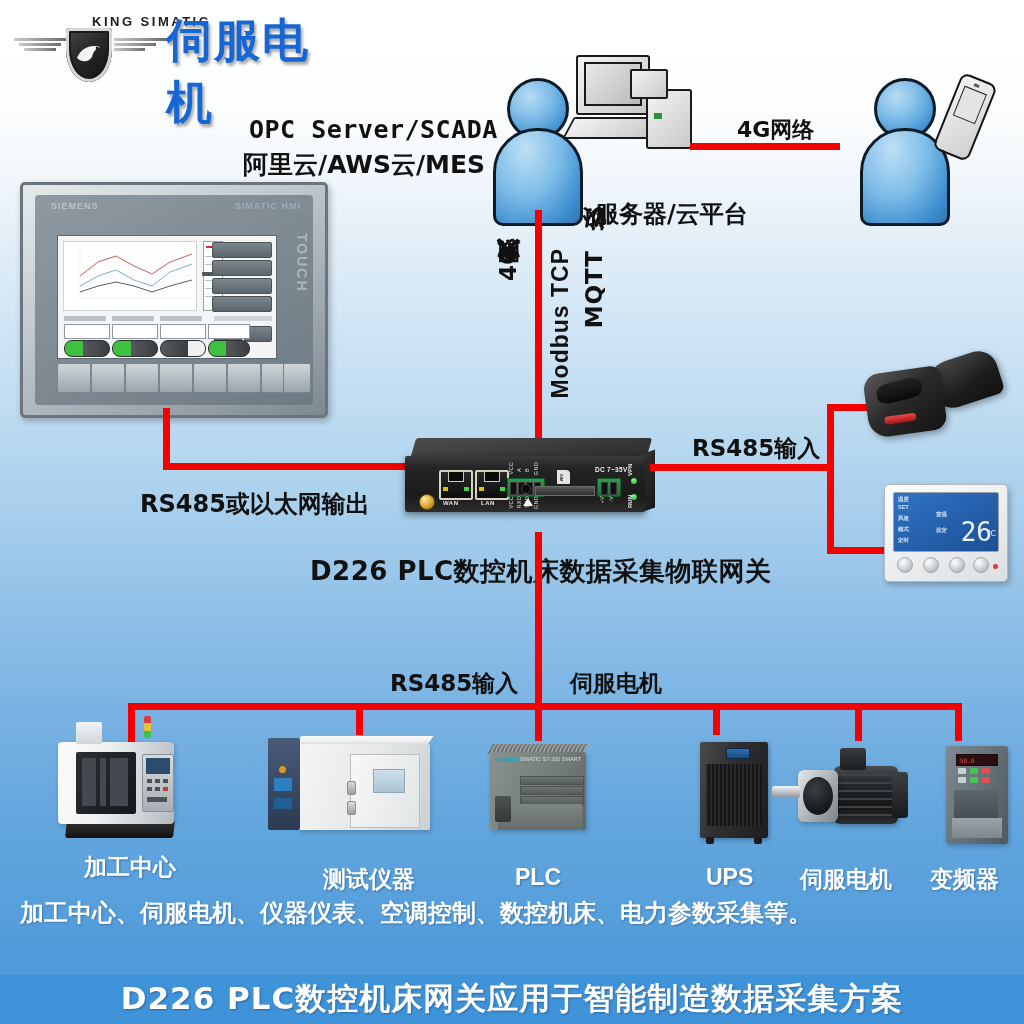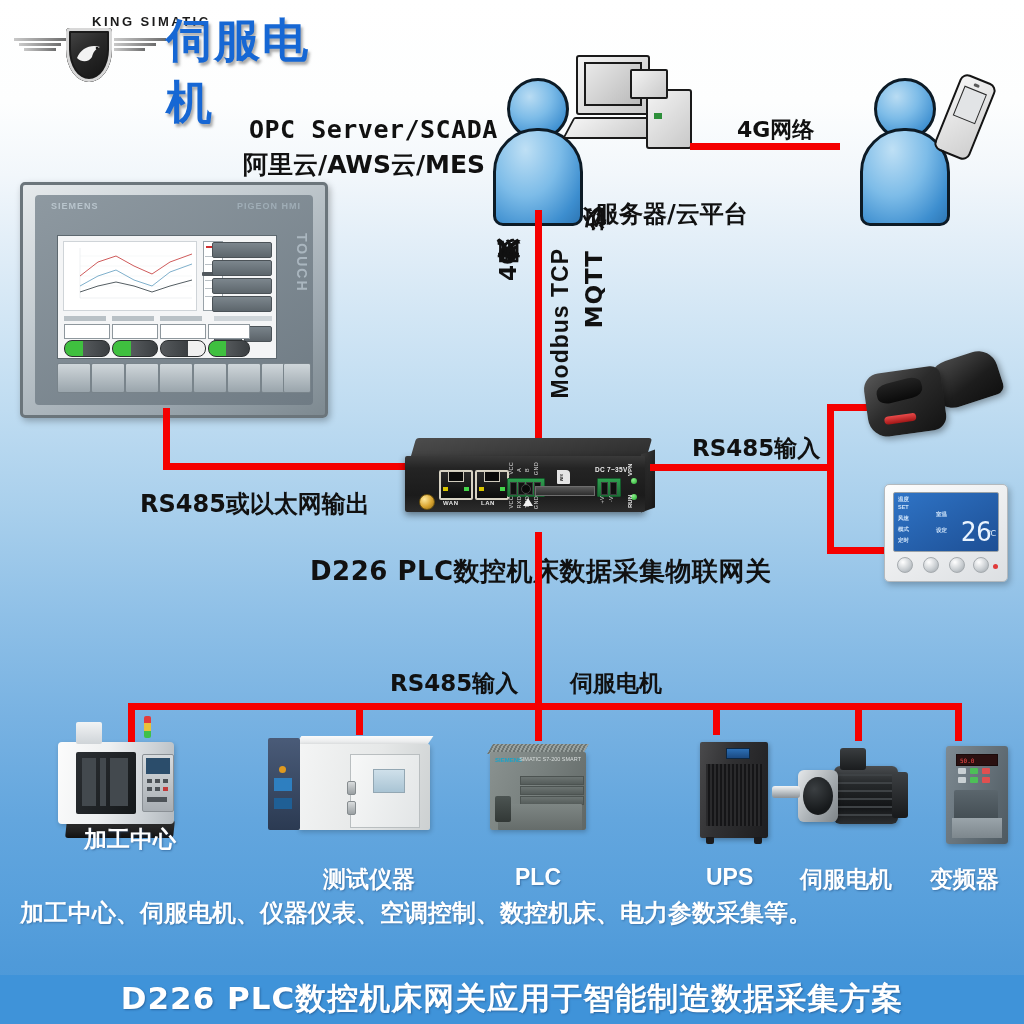--- a/index.html
+++ b/index.html
@@ -361,21 +361,21 @@
   <div class="txt cn" id="lbl-4g">4G网络</div>
   <div class="txt cn" id="lbl-server">服务器/云平台</div>
 
   <div class="vtxt cn" id="vt-eth">以太网或4G</div>
   <div class="vtxt" id="vt-modbus">Modbus TCP</div>
   <div class="vtxt cn" id="vt-mqtt">MQTT协议</div>
 
   <div class="abs" id="hmi">
     <div id="hmi-in">
       <div id="hmi-brand">SIEMENS</div>
-      <div id="hmi-brand2">PIGEON HMI</div>
+      <div id="hmi-brand2">SIMATIC HMI</div>
       <div id="hmi-touch">TOUCH</div>
 
       <div id="hmi-screen">
 
         <div id="hmi-chart">
           <svg width="132" height="68" viewBox="0 0 132 68">
             <g stroke="#d6dadd" stroke-width="0.4">
               <line x1="16" y1="6" x2="16" y2="56"></line>
                 <line x1="16" y1="56" x2="128" y2="56"></line>
             </g>
@@ -630,21 +630,21 @@
       <div class="vfd-key g" style="left:24px;top:22px"></div>
       <div class="vfd-key r" style="left:36px;top:22px"></div>
       <div class="vfd-key" style="left:12px;top:31px"></div>
       <div class="vfd-key g" style="left:24px;top:31px"></div>
       <div class="vfd-key r" style="left:36px;top:31px"></div>
       <div id="vfd-panel"></div>
       <div id="vfd-label"></div>
     </div>
   </div>
 
-  <div class="dev-label" style="left:84px;top:824px">加工中心</div>
+  <div class="dev-label" style="left:84px;top:852px">加工中心</div>
   <div class="dev-label" style="left:323px;top:864px">测试仪器</div>
   <div class="dev-label" style="left:515px;top:864px">PLC</div>
   <div class="dev-label" style="left:706px;top:864px">UPS</div>
   <div class="dev-label" style="left:800px;top:864px">伺服电机</div>
   <div class="dev-label" style="left:930px;top:864px">变频器</div>
 
   <div id="para" class="cn">
     <div>加工中心、伺服电机、仪器仪表、空调控制、数控机床、电力参数采集等。</div>
   </div>
 

